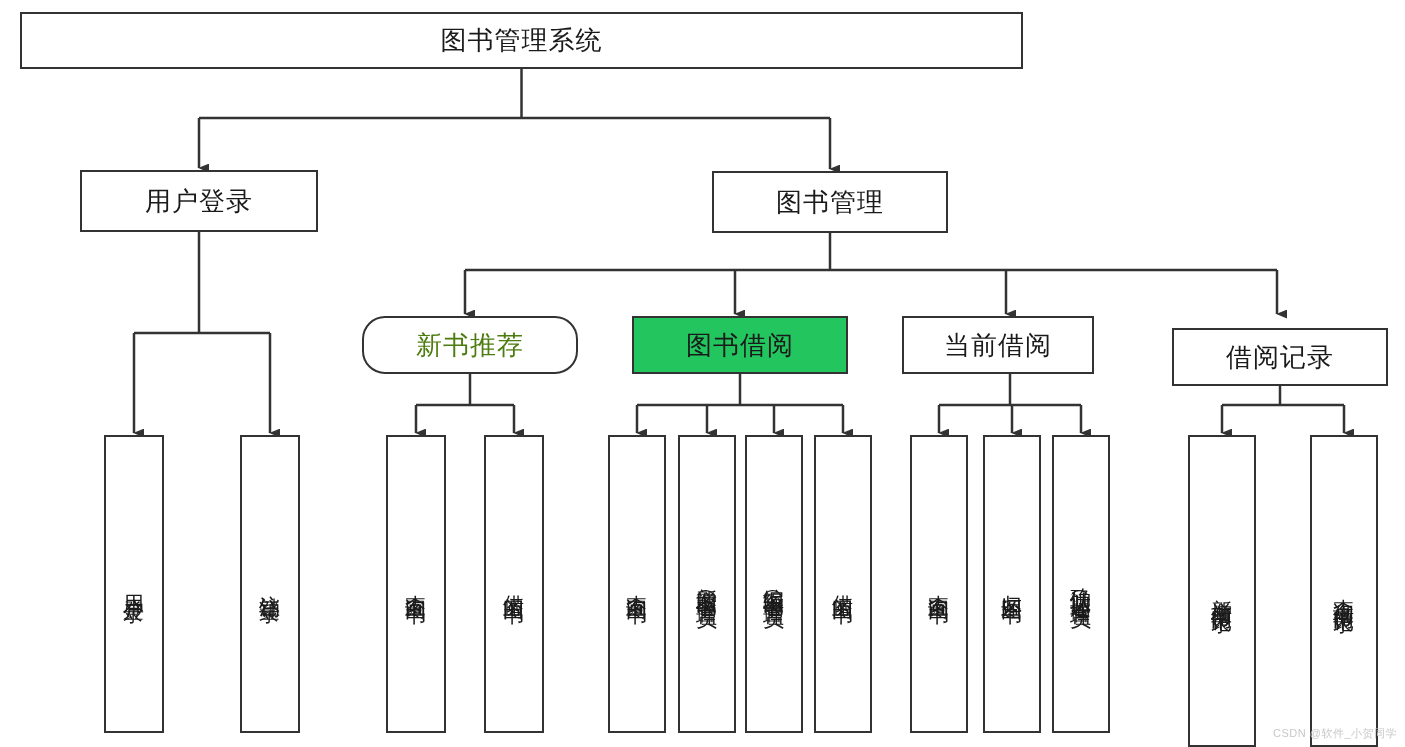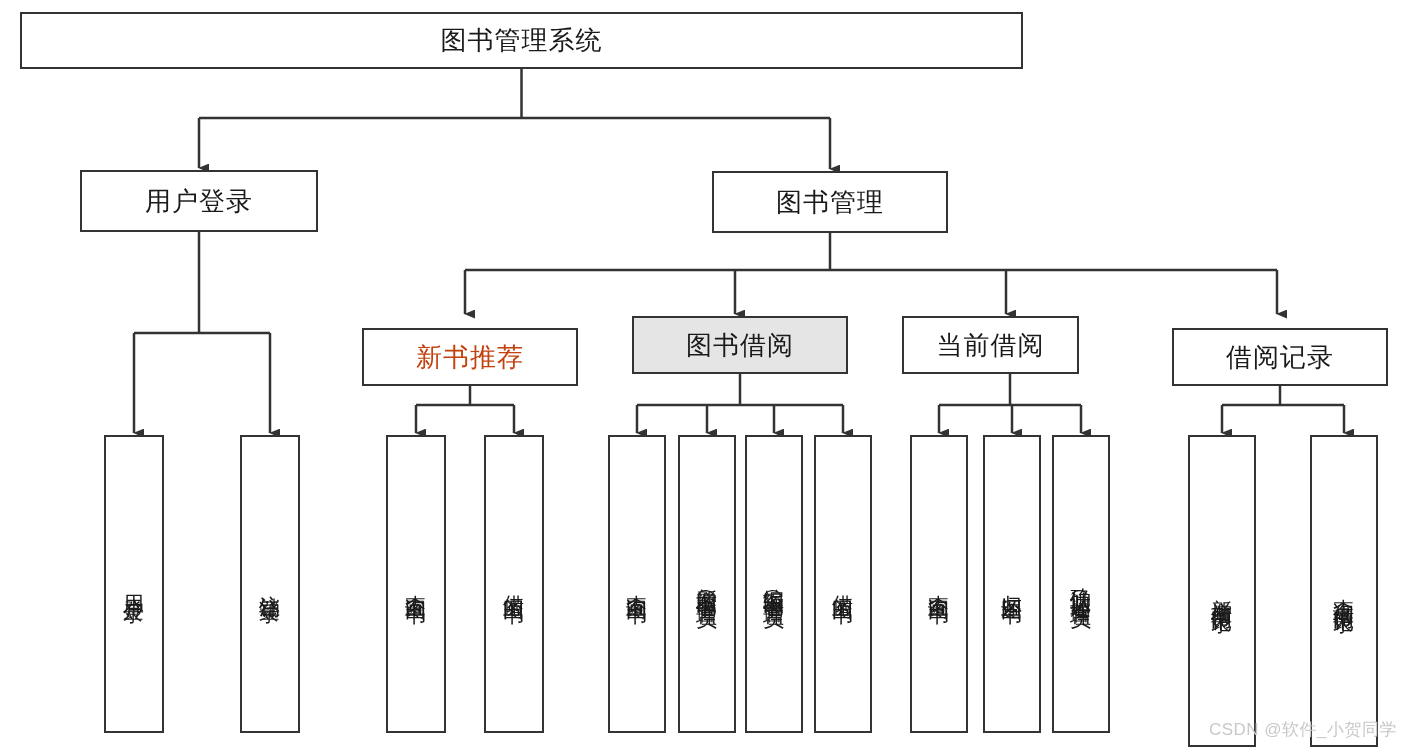--- a/index.html
+++ b/index.html
@@ -52,21 +52,21 @@
   }
   .node.vert .vtext {
     writing-mode: vertical-rl;
     text-orientation: upright;
     white-space: nowrap;
   }
   #watermark {
     position: absolute;
     right: 8px;
     bottom: 6px;
-    font-size: 17px;
+    font-size: 11px;
     color: #c8c8c8;
     letter-spacing: 0.5px;
     white-space: nowrap;
     user-select: none;
   }
 </style>
 </head>
 <body>
 
 <div id="canvas" style="background: rgb(255, 255, 255);">
@@ -125,27 +125,27 @@
     <span>图书管理系统</span>
   </div>
 
   <div class="node horiz" style="left: 80px; top: 170px; width: 238px; height: 62px; border-color: rgb(51, 51, 51); background: rgb(255, 255, 255); color: rgb(26, 26, 26);">
     <span>用户登录</span>
   </div>
   <div class="node horiz" style="left: 712px; top: 171px; width: 236px; height: 62px; border-color: rgb(51, 51, 51); background: rgb(255, 255, 255); color: rgb(26, 26, 26);">
     <span>图书管理</span>
   </div>
 
-  <div class="node horiz" style="left: 362px; top: 328px; width: 216px; height: 58px; border-color: rgb(51, 51, 51); background: rgb(255, 255, 255); color: #c2410c;">
+  <div class="node horiz" style="left: 362px; top: 316px; width: 216px; height: 58px; border-color: rgb(51, 51, 51); background: rgb(255, 255, 255); color: #4d7c0f; border-radius: 23px;">
     <span>新书推荐</span>
   </div>
-  <div class="node horiz" style="left: 632px; top: 316px; width: 216px; height: 58px; border-color: rgb(51, 51, 51); background: #e5e5e5; color: rgb(26, 26, 26);">
+  <div class="node horiz" style="left: 632px; top: 316px; width: 216px; height: 58px; border-color: rgb(51, 51, 51); background: #22c55e; color: rgb(26, 26, 26);">
     <span>图书借阅</span>
   </div>
-  <div class="node horiz" style="left: 902px; top: 316px; width: 177px; height: 58px; border-color: rgb(51, 51, 51); background: rgb(255, 255, 255); color: rgb(26, 26, 26);">
+  <div class="node horiz" style="left: 902px; top: 316px; width: 192px; height: 58px; border-color: rgb(51, 51, 51); background: rgb(255, 255, 255); color: rgb(26, 26, 26);">
     <span>当前借阅</span>
   </div>
   <div class="node horiz" style="left: 1172px; top: 328px; width: 216px; height: 58px; border-color: rgb(51, 51, 51); background: rgb(255, 255, 255); color: rgb(26, 26, 26);">
     <span>借阅记录</span>
   </div>
 
   <div class="node vert" style="left: 104px; top: 435px; width: 60px; height: 298px; border-color: rgb(51, 51, 51); background: rgb(255, 255, 255); color: rgb(26, 26, 26);">
     <span class="vtext">用户登录</span>
   </div>
   <div class="node vert" style="left: 240px; top: 435px; width: 60px; height: 298px; border-color: rgb(51, 51, 51); background: rgb(255, 255, 255); color: rgb(26, 26, 26);">

